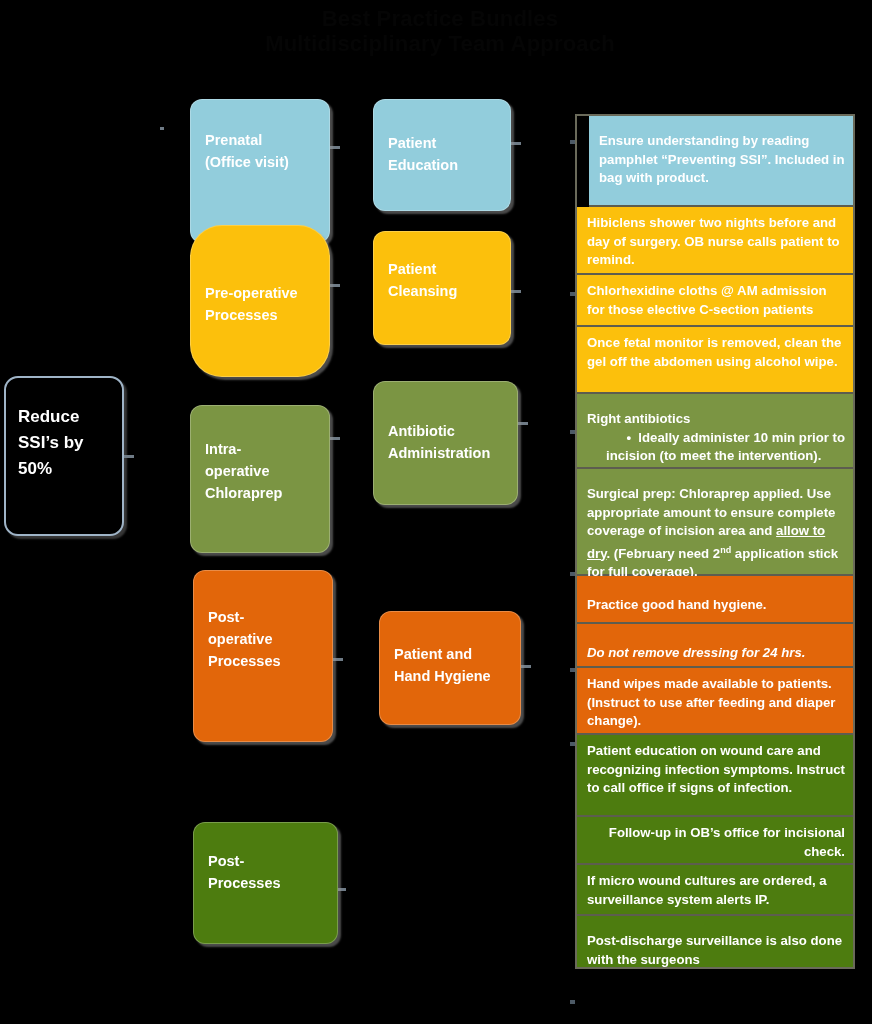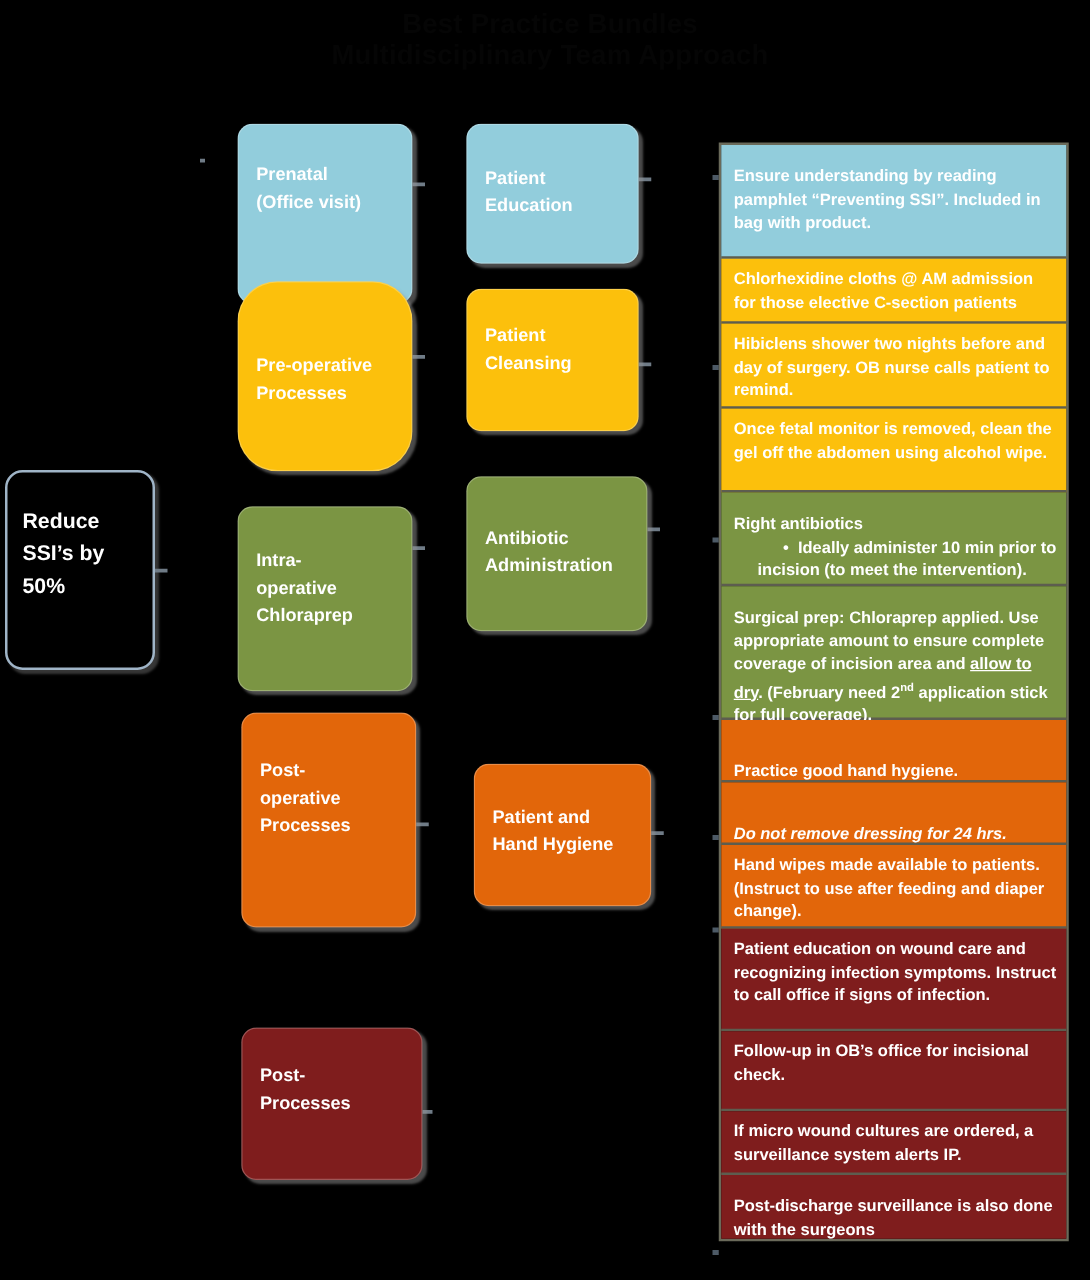--- a/index.html
+++ b/index.html
@@ -73,21 +73,21 @@
     position: absolute;
     left: 14px;
     white-space: pre-line;
   }
 
   
   .c-blue   { background: #92cddc; }
   .c-yellow { background: #fcc00c; }
   .c-green  { background: #7b9543; }
   .c-orange { background: #e2660a; }
-  .c-dblue  { background: #7f1d1d; }
+  .c-dblue  { background: #4d7c0f; }
 
   
   #box-prenatal      { left: 190px; top: 99px;  width: 140px; height: 144px; }
   #box-preop         { left: 190px; top: 225px; width: 140px; height: 152px; border-radius: 32px; }
   #box-intraop       { left: 190px; top: 405px; width: 140px; height: 148px; }
   #box-postop        { left: 193px; top: 570px; width: 140px; height: 172px; }
   #box-postproc      { left: 193px; top: 822px; width: 145px; height: 122px; }
 
   
   #box-pt-education  { left: 373px; top: 99px;  width: 138px; height: 112px; }
@@ -125,21 +125,21 @@
     border-bottom: 2px solid #5d5d4f;
     padding: 7px 8px 8px 10px;
     color: #ffffff;
     font-size: 13.2px;
     font-weight: bold;
     line-height: 18.5px;
     position: relative;
   }
   .dbox:last-child { border-bottom: none; }
   .dbox.pad-top    { padding-top: 16px; }
-  .dbox.pad-tall   { padding-top: 32px; padding-bottom: 16px; }
+  .dbox.pad-tall   { padding-top: 20px; padding-bottom: 16px; }
   .dbox .bullet-row {
     display: block;
     padding-left: 16px;
     text-indent: -13px;
     text-align: right;
   }
   .dbox .sub-ind {
     display: block;
     padding-left: 19px;
   }
@@ -224,30 +224,30 @@
     <span class="ptext">Antibiotic
 Administration</span>
   </div>
   <div class="pbox c-orange" id="box-hand-hygiene">
     <span class="ptext">Patient and
 Hand Hygiene</span>
   </div>
 
   <div id="detail-col">
 
-    <div class="dbox c-blue pad-top" style="height:91px;">
+    <div class="dbox c-blue pad-top" style="height:91px;margin-left:12px;">
       <span>Ensure understanding by reading pamphlet “Preventing SSI”.  Included in bag with product.</span>
+    </div>
+
+    <div class="dbox c-yellow" style="height:68px;">
+      <span>Hibiclens shower two nights before and day of surgery.  OB nurse calls patient to remind.</span>
     </div>
 
     <div class="dbox c-yellow" style="height:52px;">
       <span>Chlorhexidine cloths @ AM admission for those elective C-section patients</span>
-    </div>
-
-    <div class="dbox c-yellow" style="height:68px;">
-      <span>Hibiclens shower two nights before and day of surgery.  OB nurse calls patient to remind.</span>
     </div>
 
     <div class="dbox c-yellow" style="height:67px;">
       <span>Once fetal monitor is removed, clean the gel off the abdomen using alcohol wipe.</span>
     </div>
 
     <div class="dbox c-green pad-top" style="height:75px;">
       <span>Right antibiotics</span>
       <span class="bullet-row">•&nbsp;&nbsp;<span>Ideally administer 10 min prior to</span></span>
       <span class="sub-ind">incision (to meet the intervention).</span>
@@ -266,21 +266,21 @@
     </div>
 
     <div class="dbox c-orange" style="height:67px;">
       <span>Hand wipes made available to patients.  (Instruct to use after feeding and diaper change).</span>
     </div>
 
     <div class="dbox c-dblue" style="height:82px;">
       <span>Patient education on wound care and recognizing infection symptoms. Instruct to call office if signs of infection.</span>
     </div>
 
-    <div class="dbox c-dblue" style="height:64px;">
+    <div class="dbox c-dblue" style="height:48px;text-align:right;">
       <span>Follow-up in OB’s office for incisional check.</span>
     </div>
 
 
     <div class="dbox c-dblue" style="height:51px;">
       <span>If micro wound cultures are ordered, a surveillance system alerts IP.</span>
     </div>
 
     <div class="dbox c-dblue pad-top" style="height:51px;">
       <span>Post-discharge surveillance is also done with the surgeons</span>

